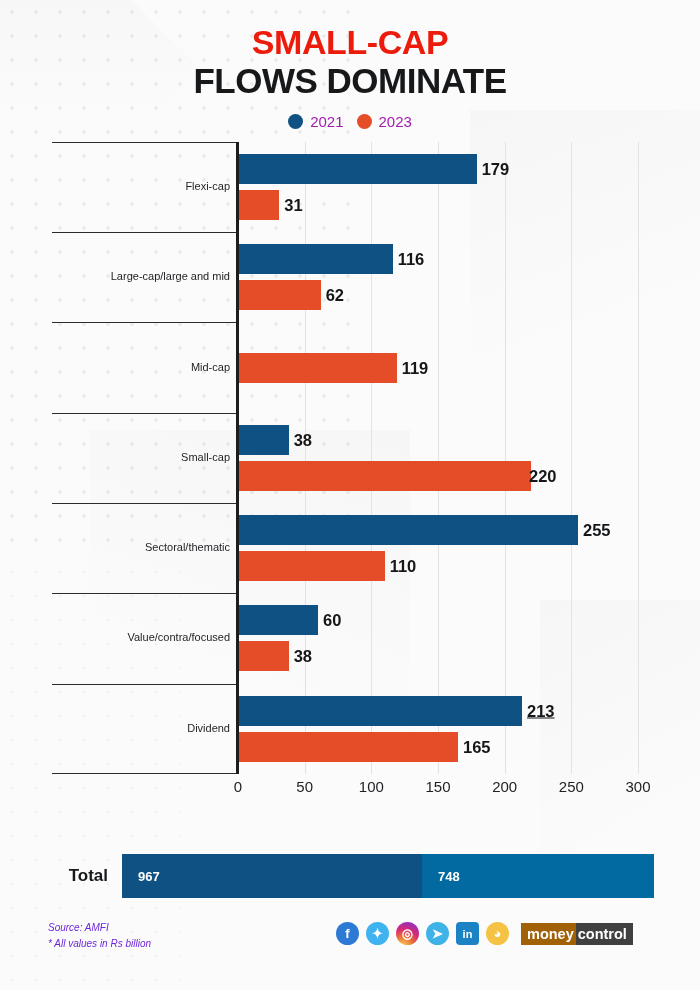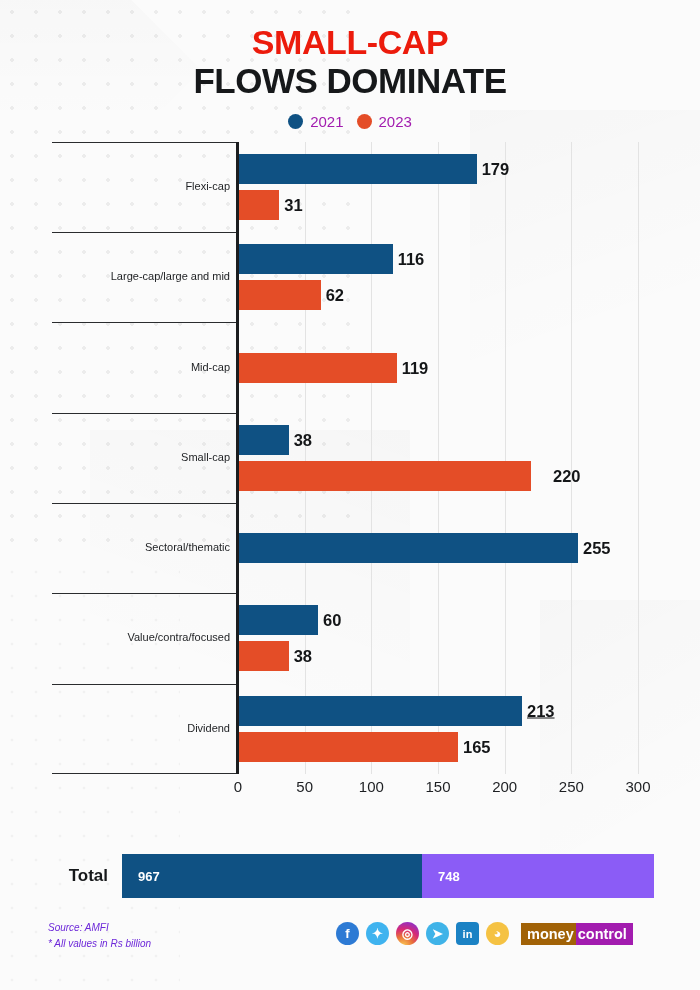--- a/index.html
+++ b/index.html
@@ -110,21 +110,21 @@
          justify-content:center;color:#fff;font-size:13px;font-weight:bold;}
   .s-fb{background:#2d7ad4;}
   .s-tw{background:#3fb3ef;}
   .s-ig{background:radial-gradient(circle at 30% 107%, #fdd357 0%, #e8703a 35%, #d62976 60%, #962fbf 85%);}
   .s-tg{background:#3fb3e8;}
   .s-li{background:#1b82c4;border-radius:4px;}
   .s-koo{background:#f5c243;}
   .logo{display:flex;align-items:center;margin-left:5px;height:22px;
         font-size:14.5px;font-weight:bold;}
   .logo-a{background:#a16207;color:#fff;padding:2px 2px 2px 6px;height:18px;line-height:18px;}
-  .logo-b{background:#a21caf;color:#fff;padding:2px 6px 2px 2px;height:18px;line-height:18px;}
+  .logo-b{background:#404040;color:#fff;padding:2px 6px 2px 2px;height:18px;line-height:18px;}
 </style>
 </head>
 <body>
 
 <div class="bg-dots"></div>
 <div class="bg-dots-2"></div>
 <div class="bg-diag bg-d1"></div>
 <div class="bg-diag bg-d2"></div>
 <div class="bg-diag bg-d3"></div>
 <div class="bg-diag bg-d4"></div>
@@ -200,31 +200,35 @@
         <div class="grp">
           <div class="sep"></div>
           <div class="cat-label">Small-cap</div>
           <div class="bars">
             <div class="barrow">
               <div class="bar blue" style="width: 50.6667px; background: rgb(15, 81, 131);"></div>
               <div class="bar-val" style="left: 50.6667px;">38</div>
             </div>
             <div class="barrow">
               <div class="bar orange" style="width: 293.333px; background: rgb(228, 77, 39);"></div>
-              <div class="bar-val" style="left: 310px;">220</div>
+              <div class="bar-val" style="left: 286px;">220</div>
             </div>
           </div>
         </div>
         <div class="grp">
           <div class="sep"></div>
           <div class="cat-label">Sectoral/thematic</div>
           <div class="bars">
             <div class="barrow">
               <div class="bar blue" style="width: 340px; background: rgb(15, 81, 131);"></div>
               <div class="bar-val" style="left: 340px;">255</div>
+            </div>
+            <div class="barrow">
+              <div class="bar orange" style="width: 146.667px; background: rgb(228, 77, 39);"></div>
+              <div class="bar-val" style="left: 146.667px;">110</div>
             </div>
           </div>
         </div>
         <div class="grp">
           <div class="sep"></div>
           <div class="cat-label">Value/contra/focused</div>
           <div class="bars">
             <div class="barrow">
               <div class="bar blue" style="width: 80px; background: rgb(15, 81, 131);"></div>
               <div class="bar-val" style="left: 80px;">60</div>
@@ -261,21 +265,21 @@
         <div class="xtick" style="left: 100%;">300</div>
       </div>
   </div>
 
   <div class="totalwrap">
     <div class="total-label">Total</div>
     <div class="total-bar" id="totalhost">
         <div class="tb-seg tb-blue" style="width: 56.3848%; background: rgb(15, 81, 131);">
           <span>967</span>
         </div>
-        <div class="tb-seg tb-orange" style="width: 43.6152%; background: #8b5cf6;">
+        <div class="tb-seg tb-orange" style="width: 43.6152%; background: #0369a1;">
           <span>748</span>
         </div>
       </div>
   </div>
 
   <div class="footer">
     <div class="source">
       <div>Source: AMFI</div>
       <div>* All values in Rs billion</div>
     </div>

